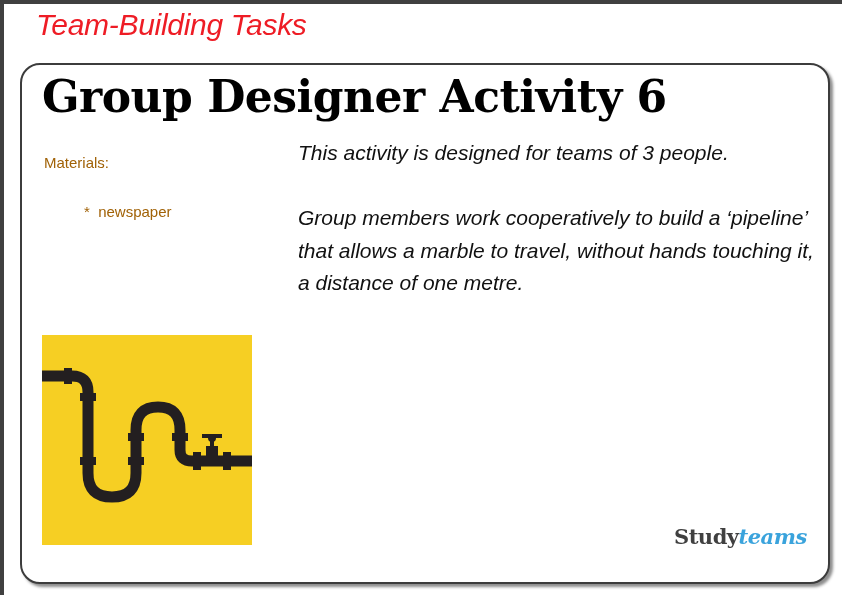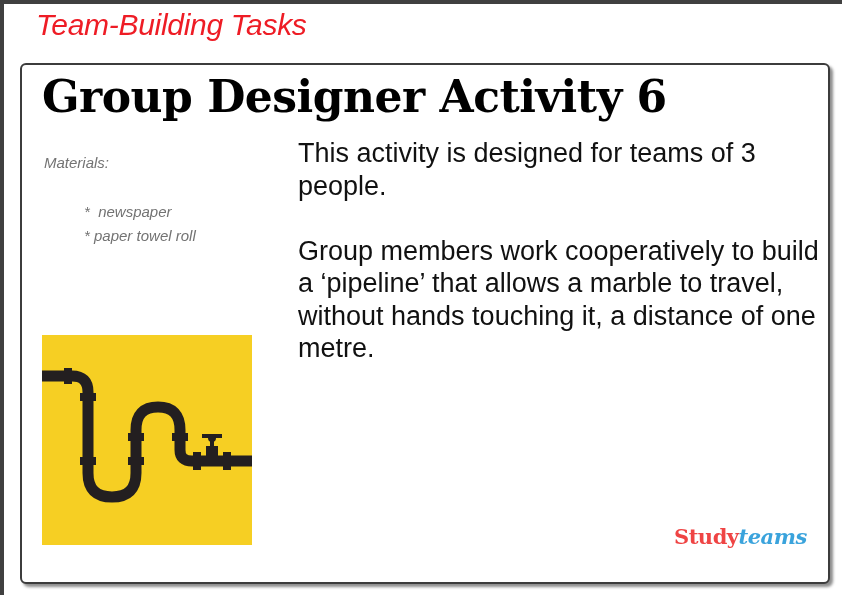--- a/index.html
+++ b/index.html
@@ -32,44 +32,43 @@
       letter-spacing: -0.3px;
       white-space: nowrap;
     }
     .card {
       position: absolute;
       left: 16px;
       top: 59px;
       width: 806px;
       height: 517px;
       border: 2px solid #3c3c3c;
-      border-radius: 6px;
+      border-radius: 20px;
       background: #ffffff;
       box-shadow: 3px 3px 3px rgba(0,0,0,0.45);
     }
     .card-title {
       position: absolute;
       left: 20px;
       top: 6px;
       font-family: "DejaVu Serif", serif;
       font-weight: bold;
       font-size: 44px;
       color: #000000;
       letter-spacing: -0.5px;
       white-space: nowrap;
     }
     .materials {
       position: absolute;
       left: 22px;
       top: 86px;
       font-family: "Liberation Sans", sans-serif;
-      font-style: italic;
       font-size: 15px;
       line-height: 24.5px;
-      color: #737373;
+      color: #a16207;
     }
     .materials .label {
       margin-bottom: 24px;
     }
     .materials .item {
       white-space: pre;
       margin-left: 40px;
     }
     .pipe-image {
       position: absolute;
@@ -83,41 +82,42 @@
       display: block;
       width: 210px;
       height: 210px;
     }
     .description {
       position: absolute;
       left: 276px;
       top: 72px;
       width: 530px;
       font-family: "Liberation Sans", sans-serif;
-      font-size: 27px;
+      font-style: italic;
+      font-size: 21px;
       line-height: 32.5px;
       color: #111111;
     }
     .description p {
       margin: 0 0 32.5px 0;
     }
     .description p:last-child {
       margin-bottom: 0;
     }
     .logo {
       position: absolute;
       left: 652px;
       top: 459px;
       font-size: 21px;
       white-space: nowrap;
     }
     .logo .study {
       font-family: "DejaVu Serif", serif;
       font-weight: bold;
-      color: #ef4444;
+      color: #404040;
       letter-spacing: -0.5px;
     }
     .logo .ladder {
       font-family: "DejaVu Serif", serif;
       font-weight: bold;
       font-style: italic;
       color: #3aa3dc;
       letter-spacing: -0.5px;
     }
   </style>
@@ -126,21 +126,20 @@
 
 <div class="page-frame">
   <div class="header-title">Team-Building Tasks</div>
 
   <div class="card">
     <div class="card-title">Group Designer Activity 6</div>
 
     <div class="materials">
       <div class="label">Materials:</div>
       <div class="item">*  newspaper</div>
-      <div class="item">* paper towel roll</div>
     </div>
 
     <div class="pipe-image">
       <svg viewBox="0 0 210 210" xmlns="http://www.w3.org/2000/svg">
         <g fill="none" stroke="#231f20" stroke-width="11" stroke-linecap="butt" stroke-linejoin="round">
 
           <path d="M0 41 H30 Q46 41 46 57 V138 Q46 162 70 162 Q94 162 94 138 V95 Q94 72 116 72 Q138 72 138 95 V115 Q138 126 150 126 H210"></path>
         </g>
         <g fill="#231f20">
 

